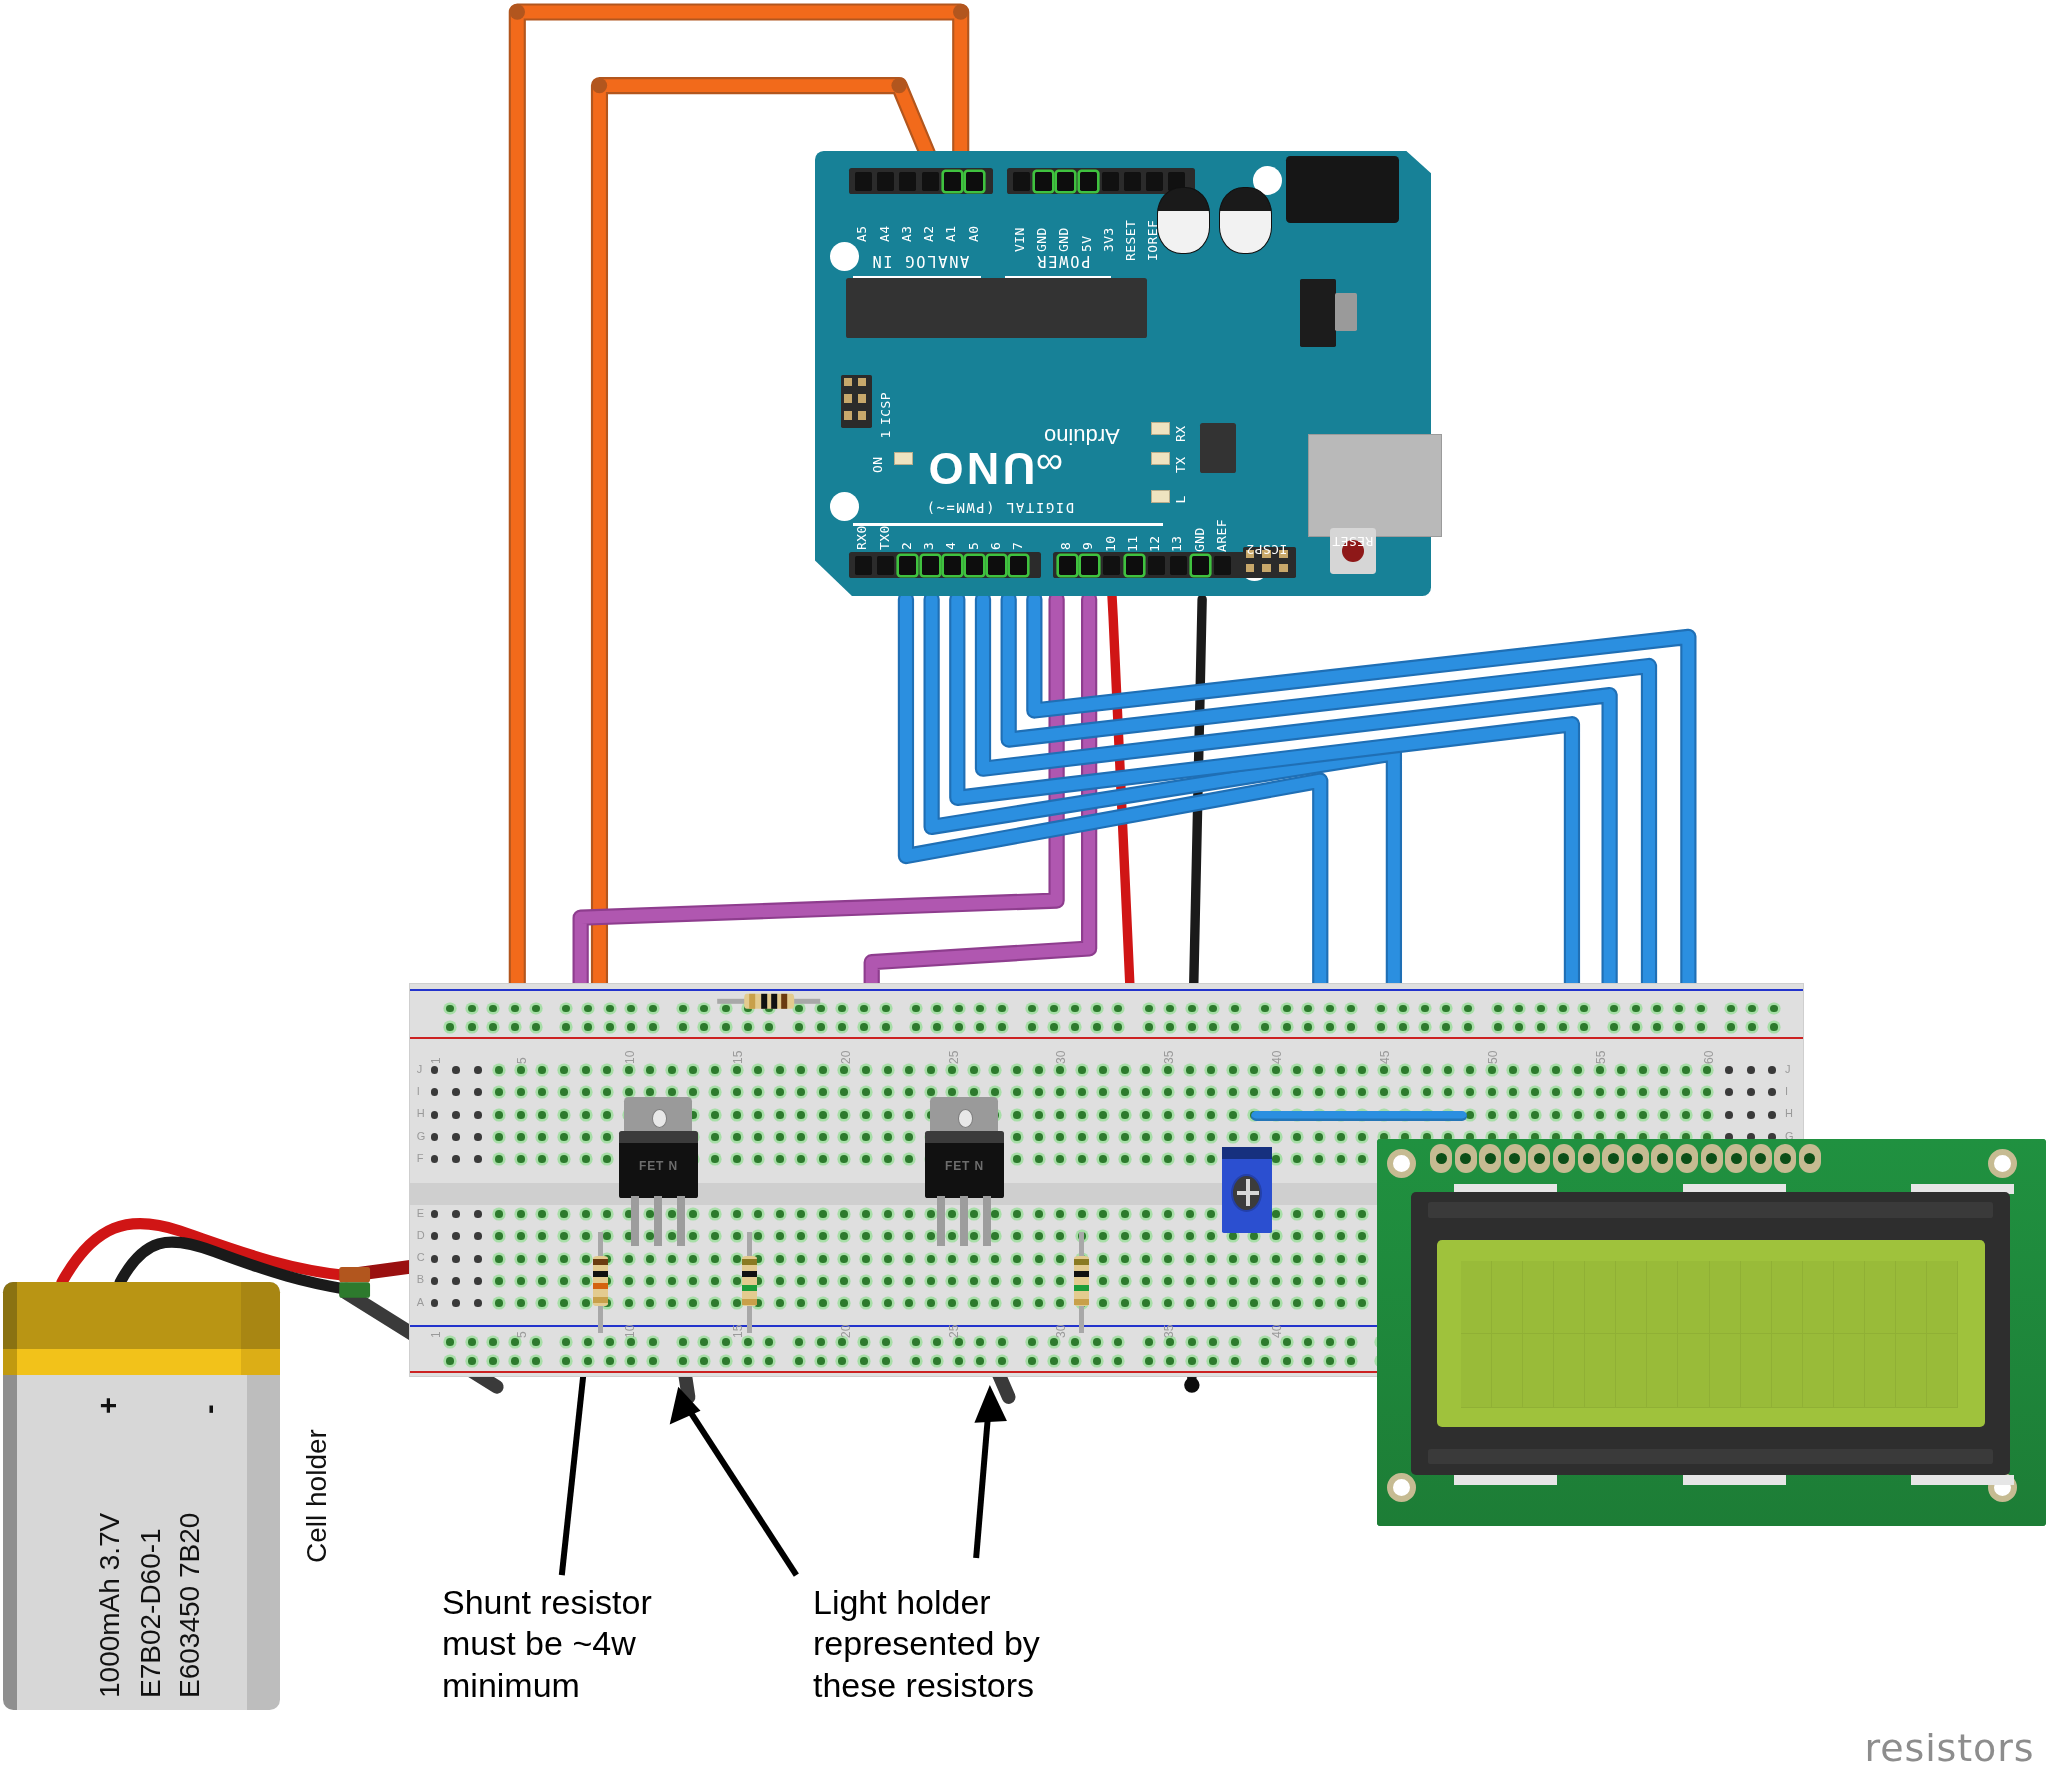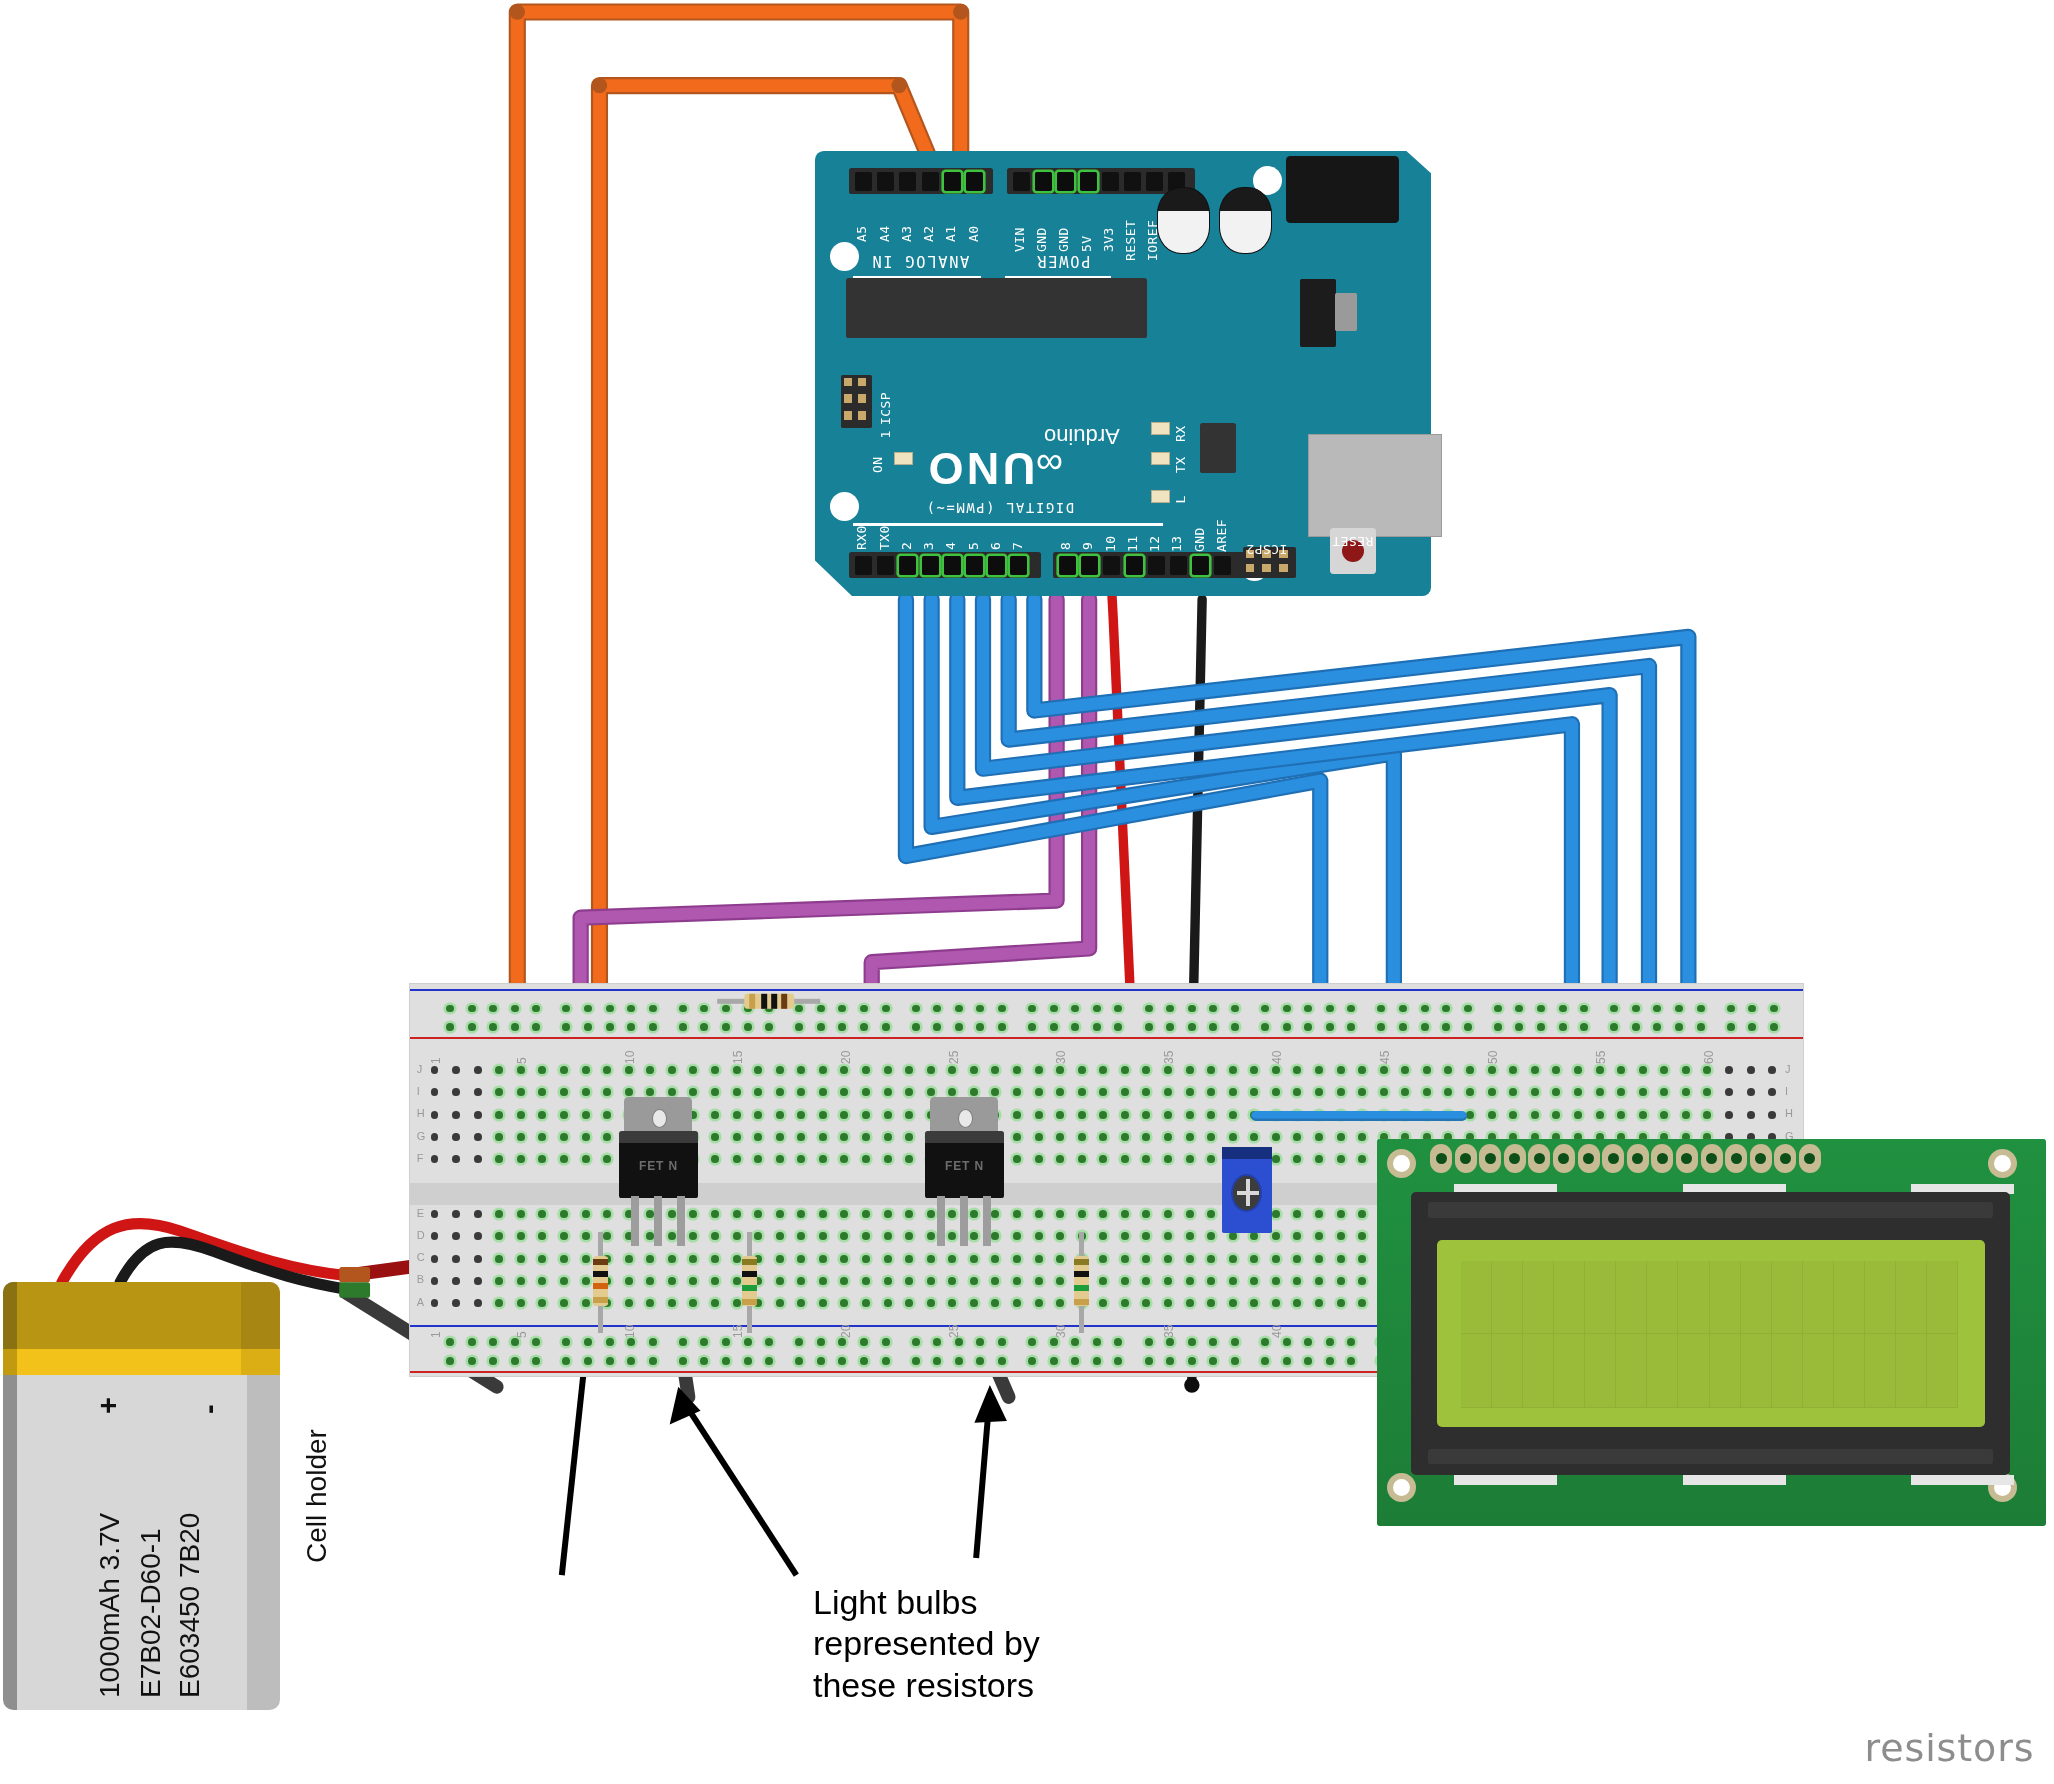--- a/index.html
+++ b/index.html
@@ -1458,19 +1458,22 @@
       <span class="sym" style="left:190px; top:1.7px; height:38px;">-</span>
       <span class="sym" style="left:89px; top:1.7px; height:38px;">+</span>
       <span class="line" style="left:171px; top:41px; height:283px;">E603450 7B20</span>
       <span class="line" style="left:132px; top:41px; height:283px;">E7B02-D60-1</span>
       <span class="line" style="left:91px; top:41px; height:283px;">1000mAh 3.7V</span>
     </div>
   </div>
 
   <span class="sidecap" style="left:301px; top:1366px; height:197px;">Cell holder</span>
 
-  <div class="anno" style="left:813px; top:1582px;">Light bulbs
+  <div class="anno" style="left:442px; top:1582px;">Shunt resistor
+must be ~4w
+minimum</div>
+  <div class="anno" style="left:813px; top:1582px;">Light holder
 represented by
 these resistors</div>
 
   <div id="wm">resistors</div>
 </div>
 
 
 </body></html>

